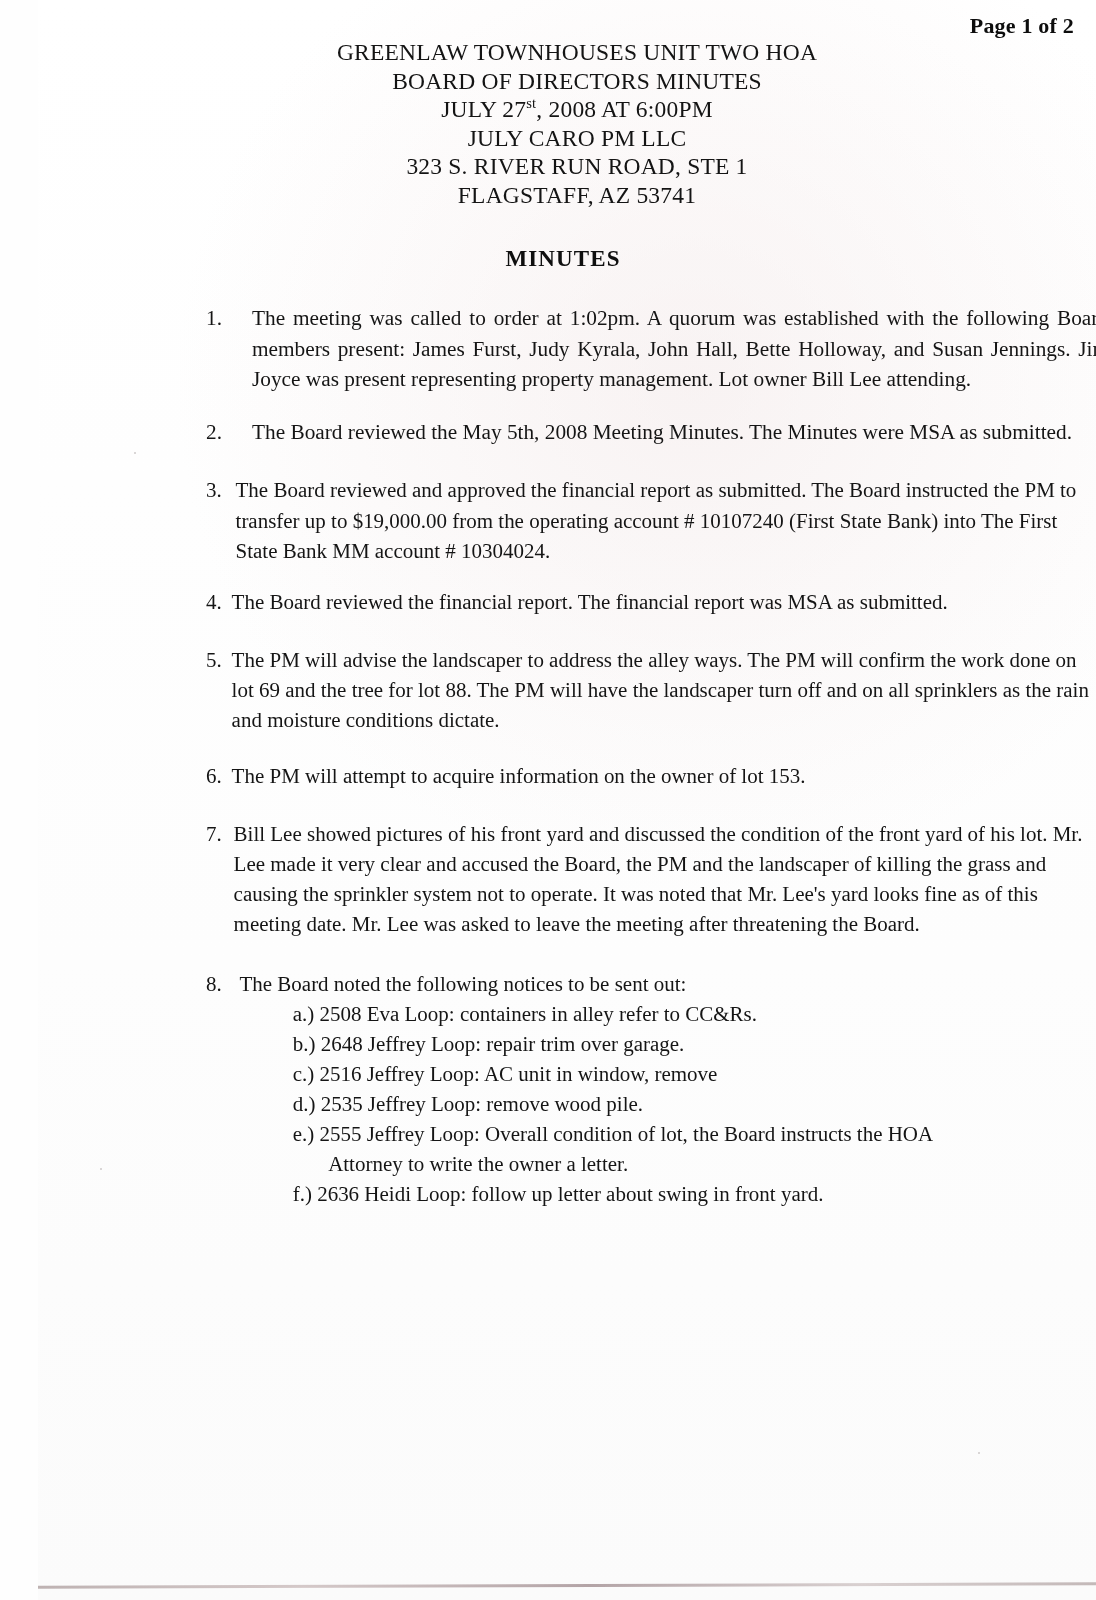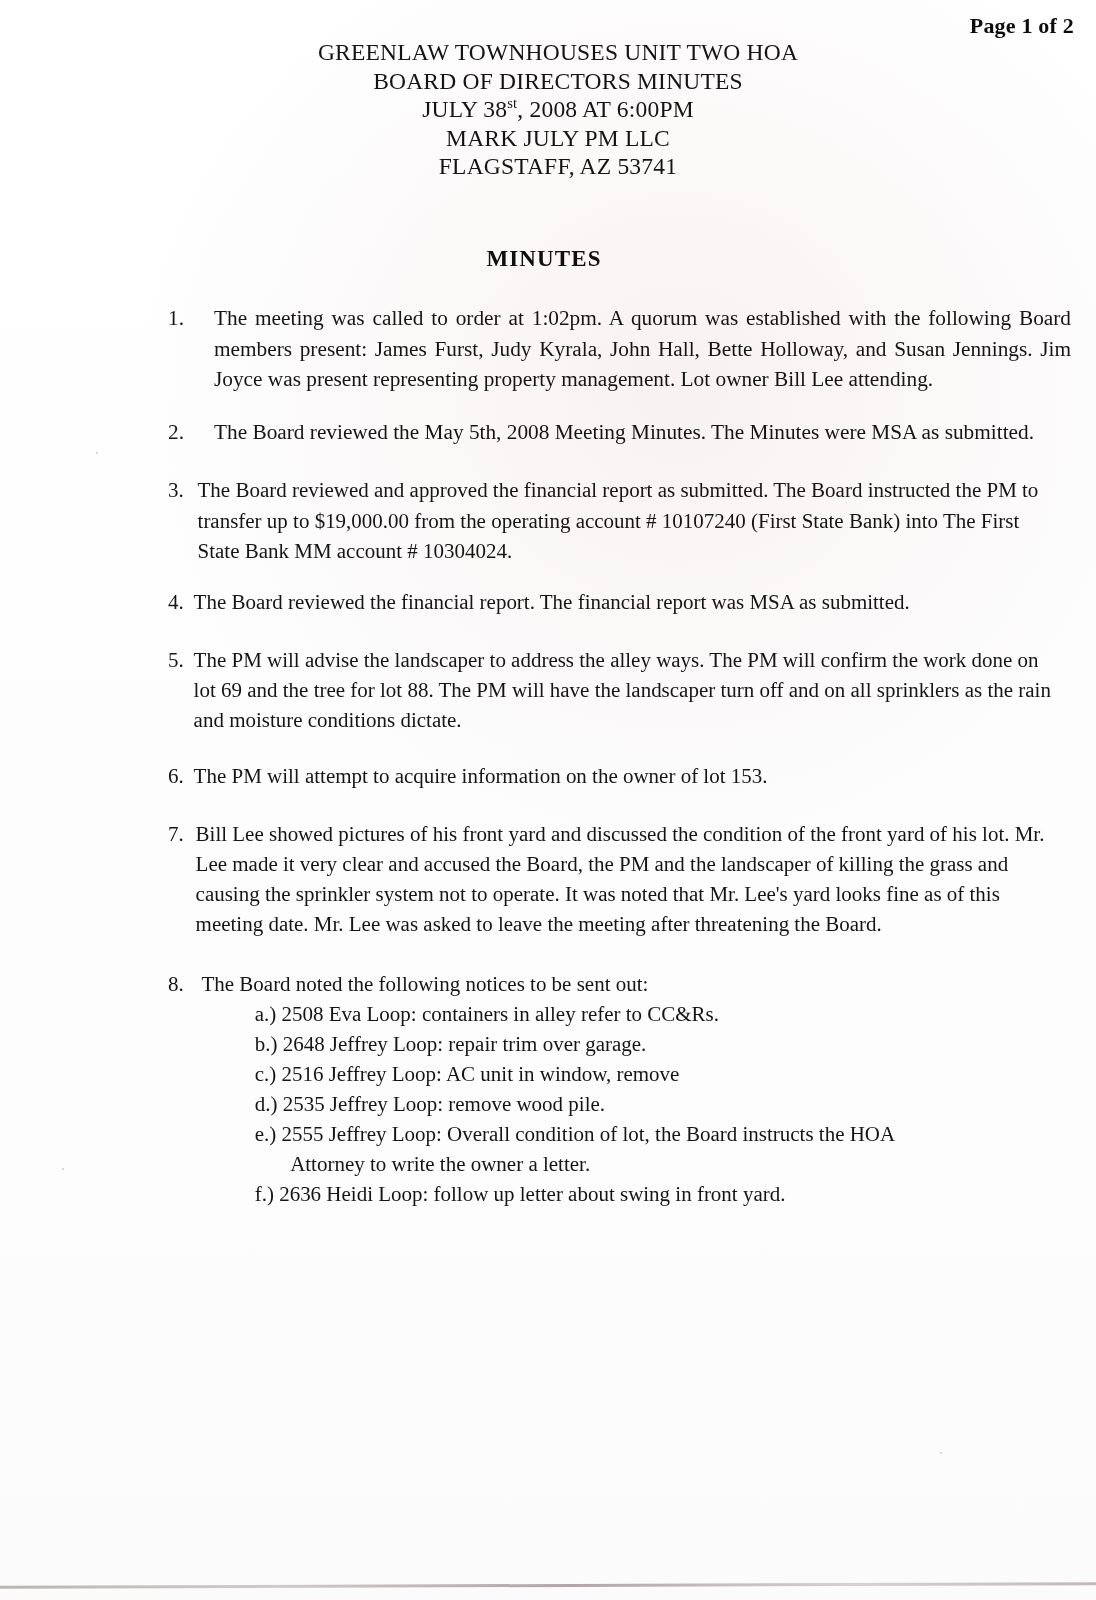--- a/index.html
+++ b/index.html
@@ -16,20 +16,21 @@
     color: #111111;
     background: #fefefe;
   }
 
   .page {
     position: absolute;
     inset: 0;
     background:
       radial-gradient(ellipse 70% 45% at 62% 24%, rgba(243,233,233,0.55) 0%, rgba(255,255,255,0) 70%),
       linear-gradient(180deg, #ffffff 0%, #fdfdfd 60%, #fbfbfb 100%);
+    margin-left: 38px;
   }
 
   
   .page-indicator {
     position: absolute;
     top: 13px;
     right: 22px;
     font-weight: bold;
     font-size: 22px;
     letter-spacing: 0.2px;
@@ -174,23 +175,24 @@
 <body>
 
 <div class="page">
 
   <div class="page-indicator">Page 1 of 2</div>
 
   <div class="doc-header">
     <span class="hline">GREENLAW TOWNHOUSES UNIT TWO HOA</span>
     <span class="hline">BOARD OF DIRECTORS MINUTES</span>
     <span class="hline">
-      <span>JULY 38</span><sup>st</sup><span>, 2008 AT 6:00PM</span>
+      <span>JULY 27</span><sup>st</sup><span>, 2008 AT 6:00PM</span>
     </span>
-    <span class="hline">MARK JULY PM LLC</span>
+    <span class="hline">JULY CARO PM LLC</span>
+    <span class="hline">323 S. RIVER RUN ROAD, STE 1</span>
     <span class="hline">FLAGSTAFF, AZ 53741</span>
   </div>
 
   <div class="minutes-title">MINUTES</div>
 
   <div class="minutes-body">
 
     <div class="item just" id="item-1">
       <span class="num">1.</span>
       <span class="txt">The meeting was called to order at 1:02pm. A quorum was established with the following Board members present: James Furst, Judy Kyrala, John Hall, Bette Holloway, and Susan Jennings. Jim Joyce was present representing property management. Lot owner Bill Lee attending.</span>

